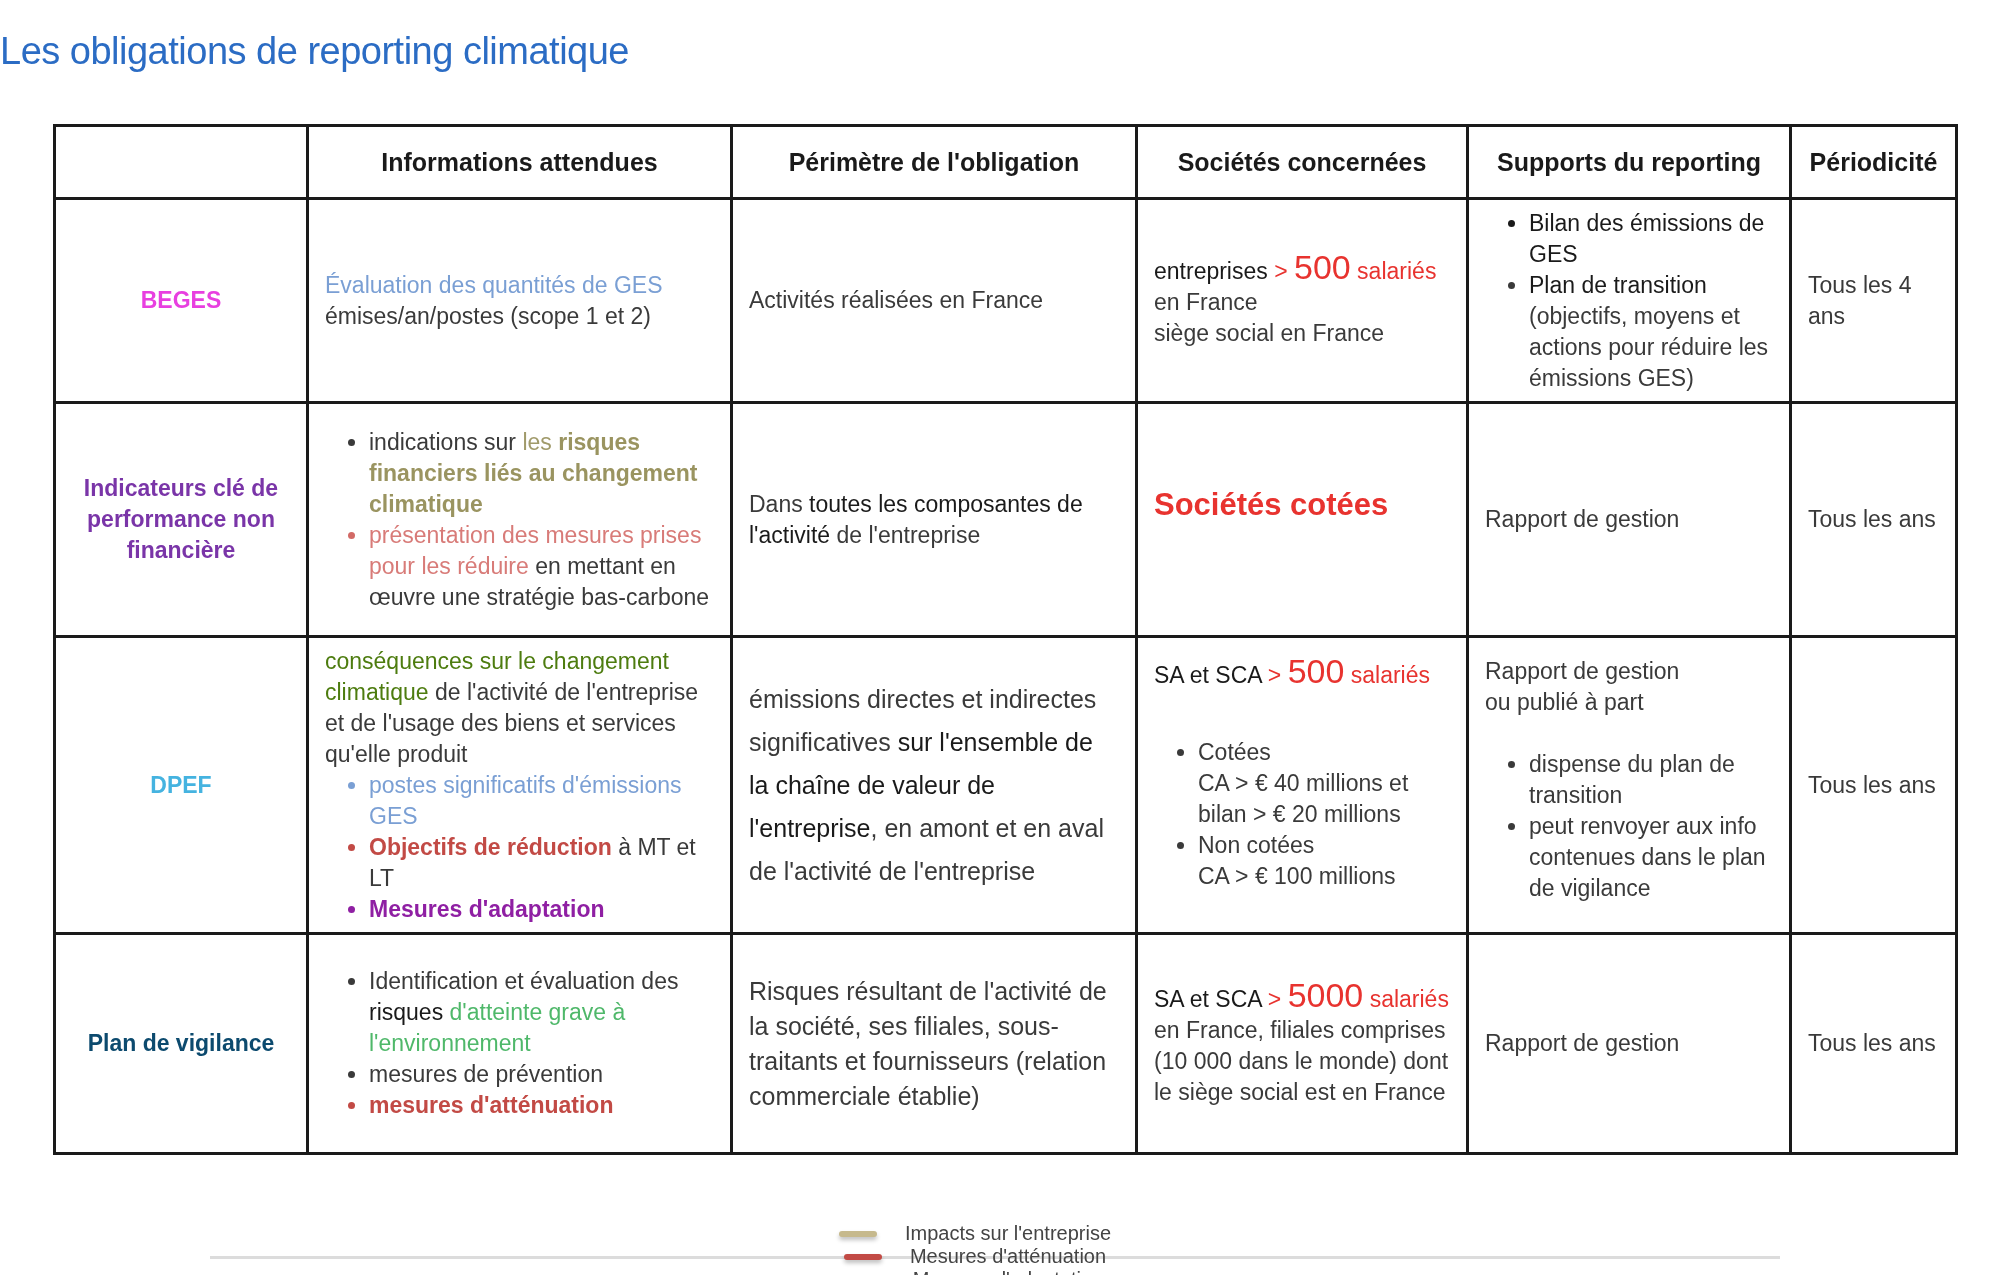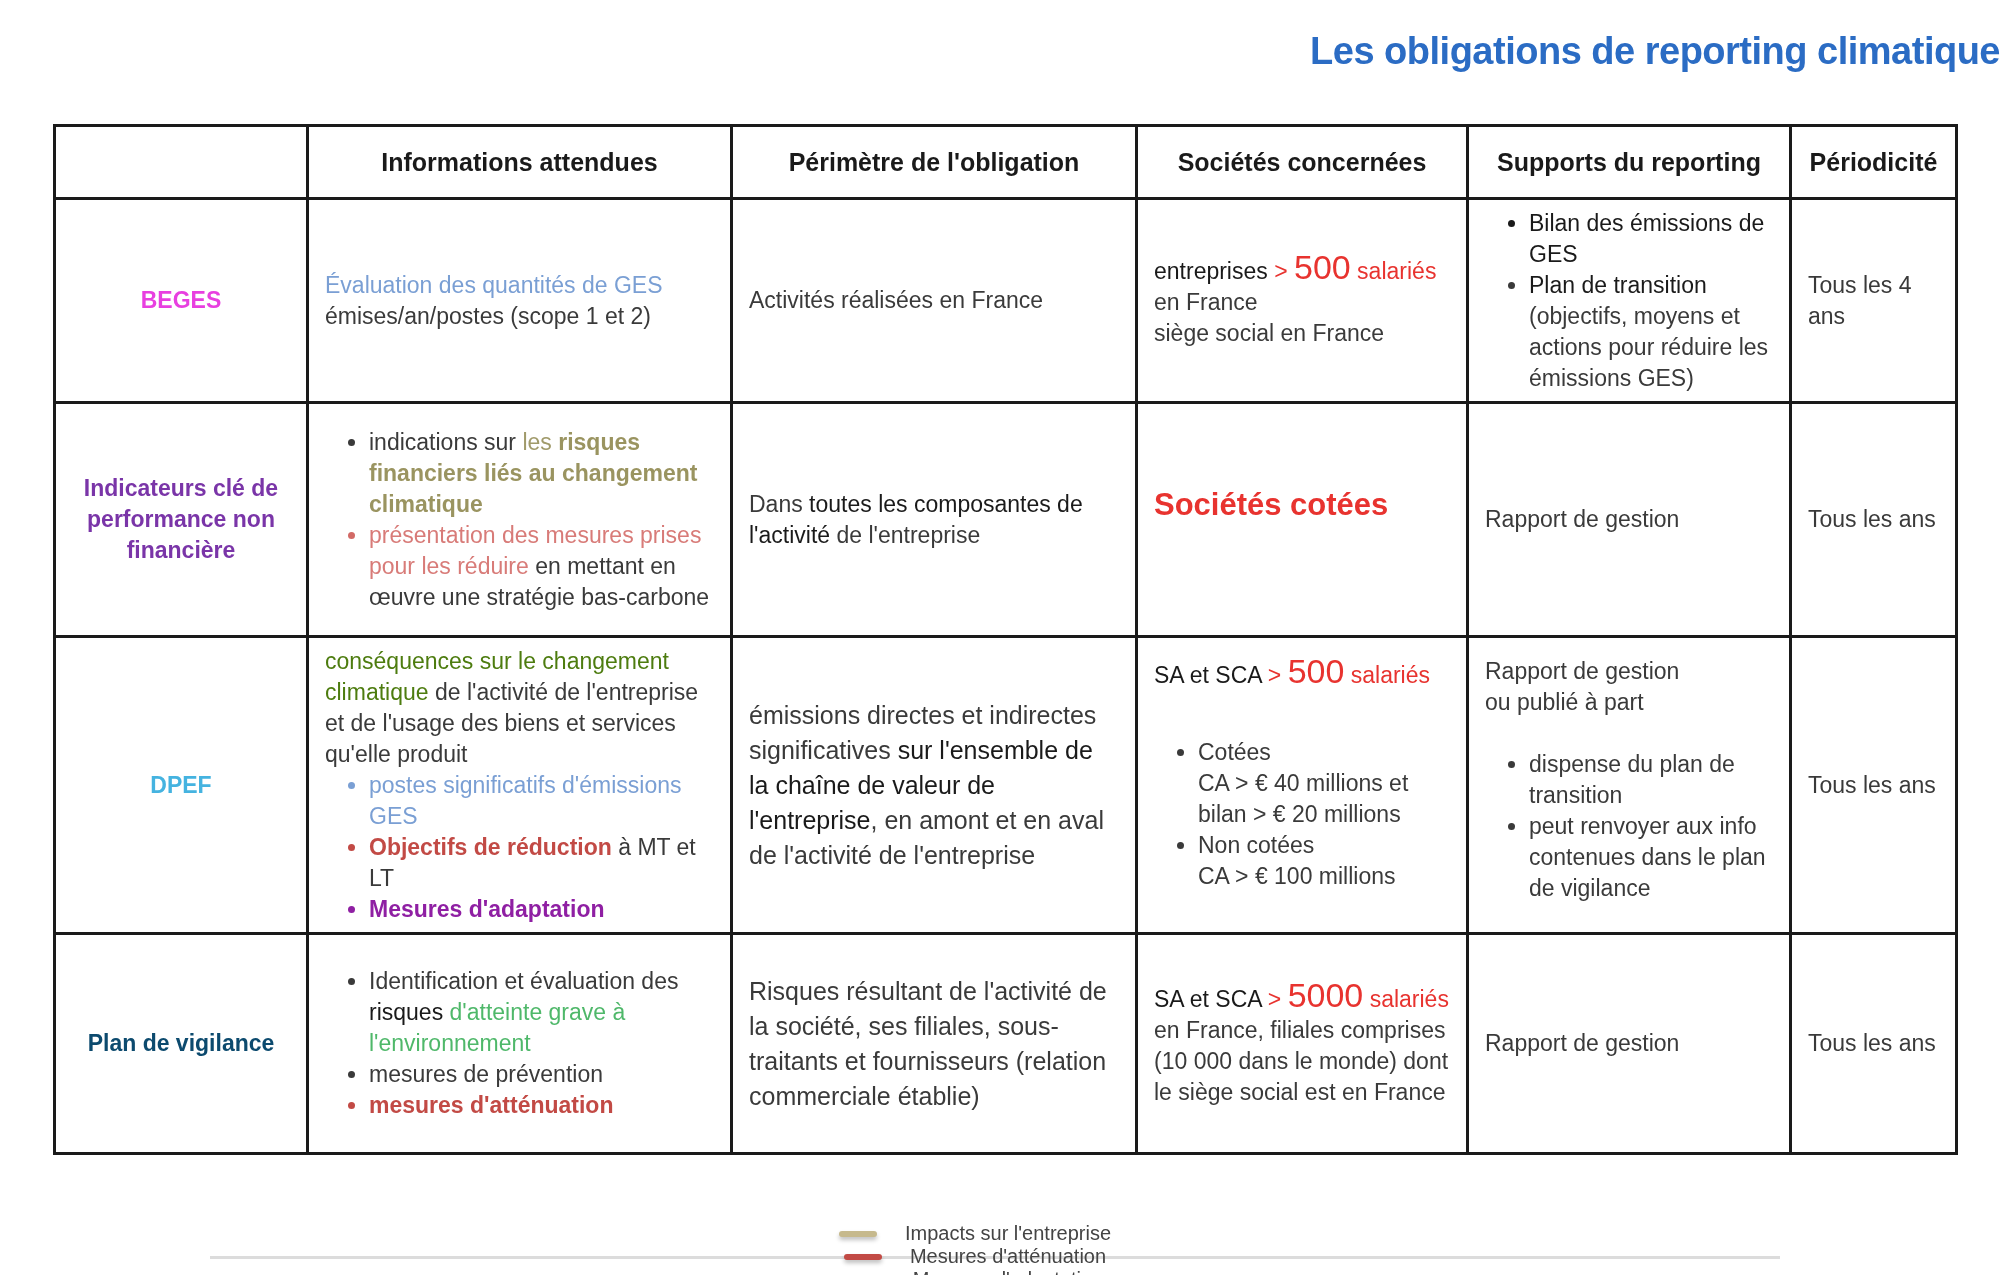--- a/index.html
+++ b/index.html
@@ -1,19 +1,19 @@
 <!DOCTYPE html>
 <html><head>
 <meta charset="utf-8">
 <style>
   html, body { margin: 0; padding: 0; background: #ffffff; }
   body { width: 2000px; height: 1275px; position: relative; overflow: hidden;
          font-family: "Liberation Sans", sans-serif; color: #333; }
-  .title { position: absolute; left: 0; top: 30px; width: 2000px; text-align: right;
-           font-family: "Liberation Sans", sans-serif; font-weight: bold; font-size: 38px;
+  .title { position: absolute; left: 0; top: 30px; width: 2000px; text-align: left;
+           font-family: "Liberation Sans", sans-serif; font-weight: normal; font-size: 38px;
            color: #2b6cc4; letter-spacing: -0.5px; }
   table.grid { position: absolute; left: 53px; top: 124px; border-collapse: collapse;
                table-layout: fixed; width: 1902px; padding-left: 44px; }
   table.grid td, table.grid th { border: 3px solid #1a1a1a; vertical-align: middle; padding: 0 16px;
                font-size: 23px; line-height: 31px; color: #3a3a3a; }
   table.grid th { font-weight: bold; color: #1a1a1a; font-size: 25px; text-align: center; height: 68px; }
   .rowhead { text-align: center; font-weight: bold; font-size: 34px; line-height: 39px; }
   .b { font-weight: normal; color: #1a1a1a; }
   ul { margin: 0; padding: 0 0 0 44px; }
   li { margin: 0; padding: 0; }
@@ -92,21 +92,21 @@
   <tr style="height:297px">
     <td class="rowhead" style="color:#45b3e0">DPEF</td>
     <td>
       <span style="color:#4d7c0f;font-weight:normal">conséquences sur le changement climatique</span><span> de l'activité de l'entreprise et de l'usage des biens et services qu'elle produit</span>
       <ul>
         <li style="color:#7a9fd4">postes significatifs d'émissions GES</li>
         <li style="color:#c24a45"><span style="font-weight:bold">Objectifs de réduction</span><span style="color:#3a3a3a"> à MT et LT</span></li>
         <li style="color:#8f1fa3;font-weight:bold">Mesures d'adaptation</li>
       </ul>
     </td>
-    <td style="font-size:25px;line-height:35px">
+    <td style="font-size:25px;line-height:43px">
       <span>émissions directes et indirectes significatives </span><span class="b">sur l'ensemble de la chaîne de valeur de l'entreprise</span><span>, en amont et en aval de l'activité  de l'entreprise</span>
     </td>
     <td style="vertical-align:top;padding-top:18px">
       <span class="b">SA et SCA</span><span class="red"> &gt; </span><span class="red big">500</span><span class="red"> salariés</span>
       <ul style="margin-top:46px">
         <li><span>Cotées</span><br><span> CA &gt;  € 40 millions et</span><br><span>bilan &gt; €  20 millions</span></li>
         <li><span>Non cotées</span><br><span> CA &gt; € 100 millions</span></li>
       </ul>
     </td>
     <td style="vertical-align:top;padding-top:18px">

